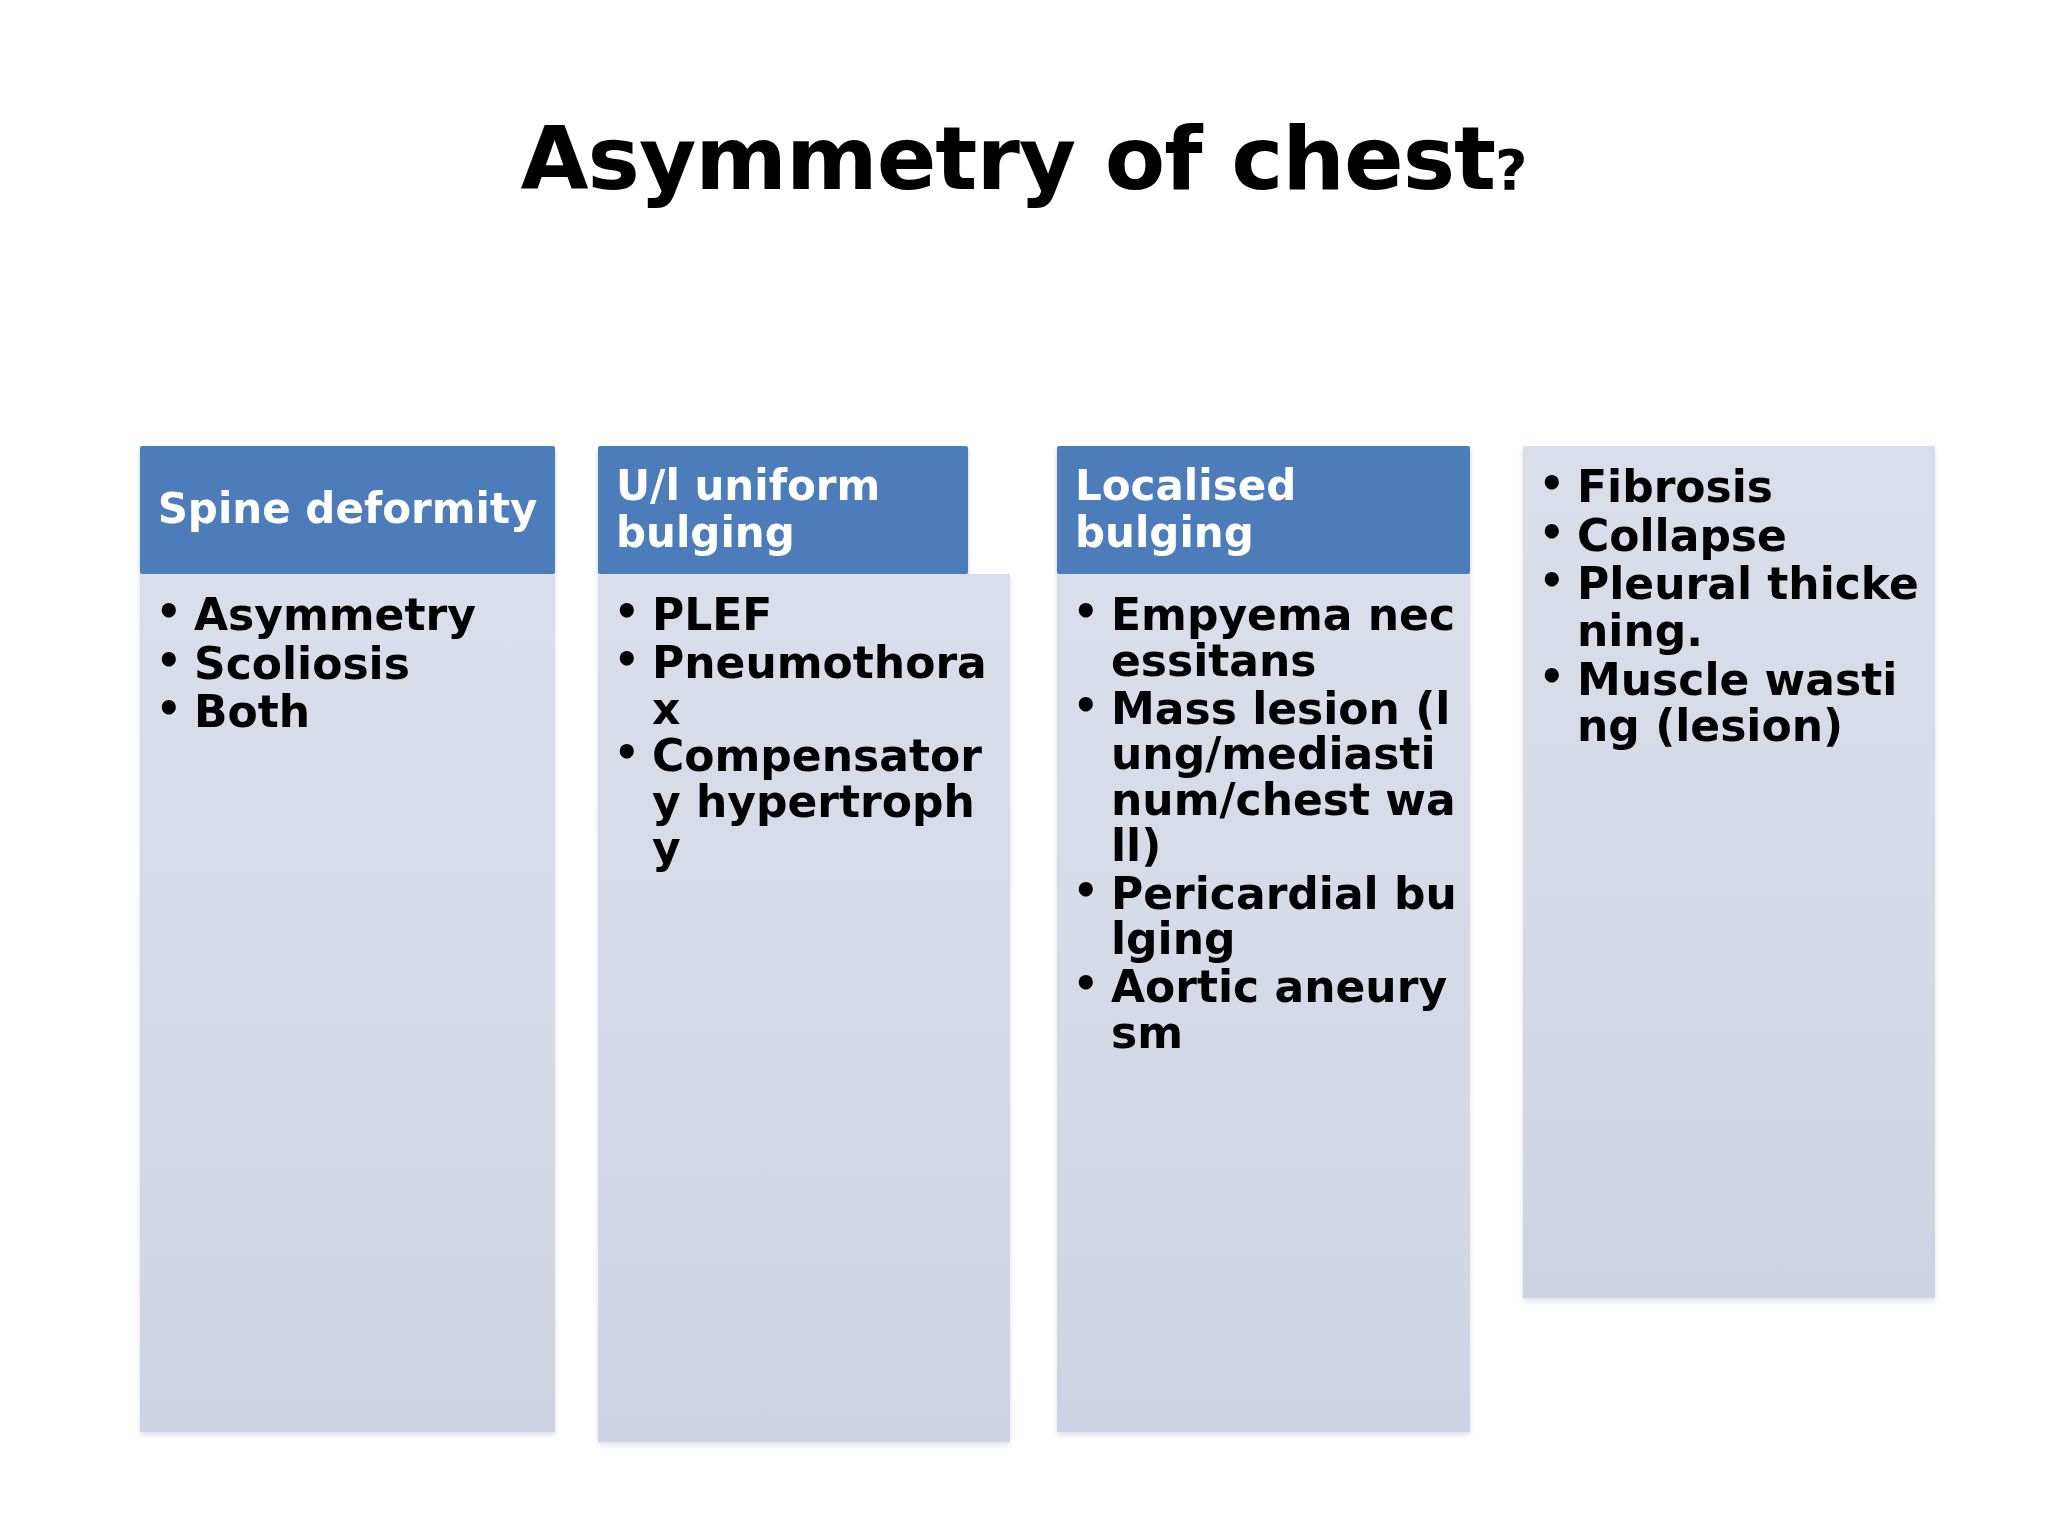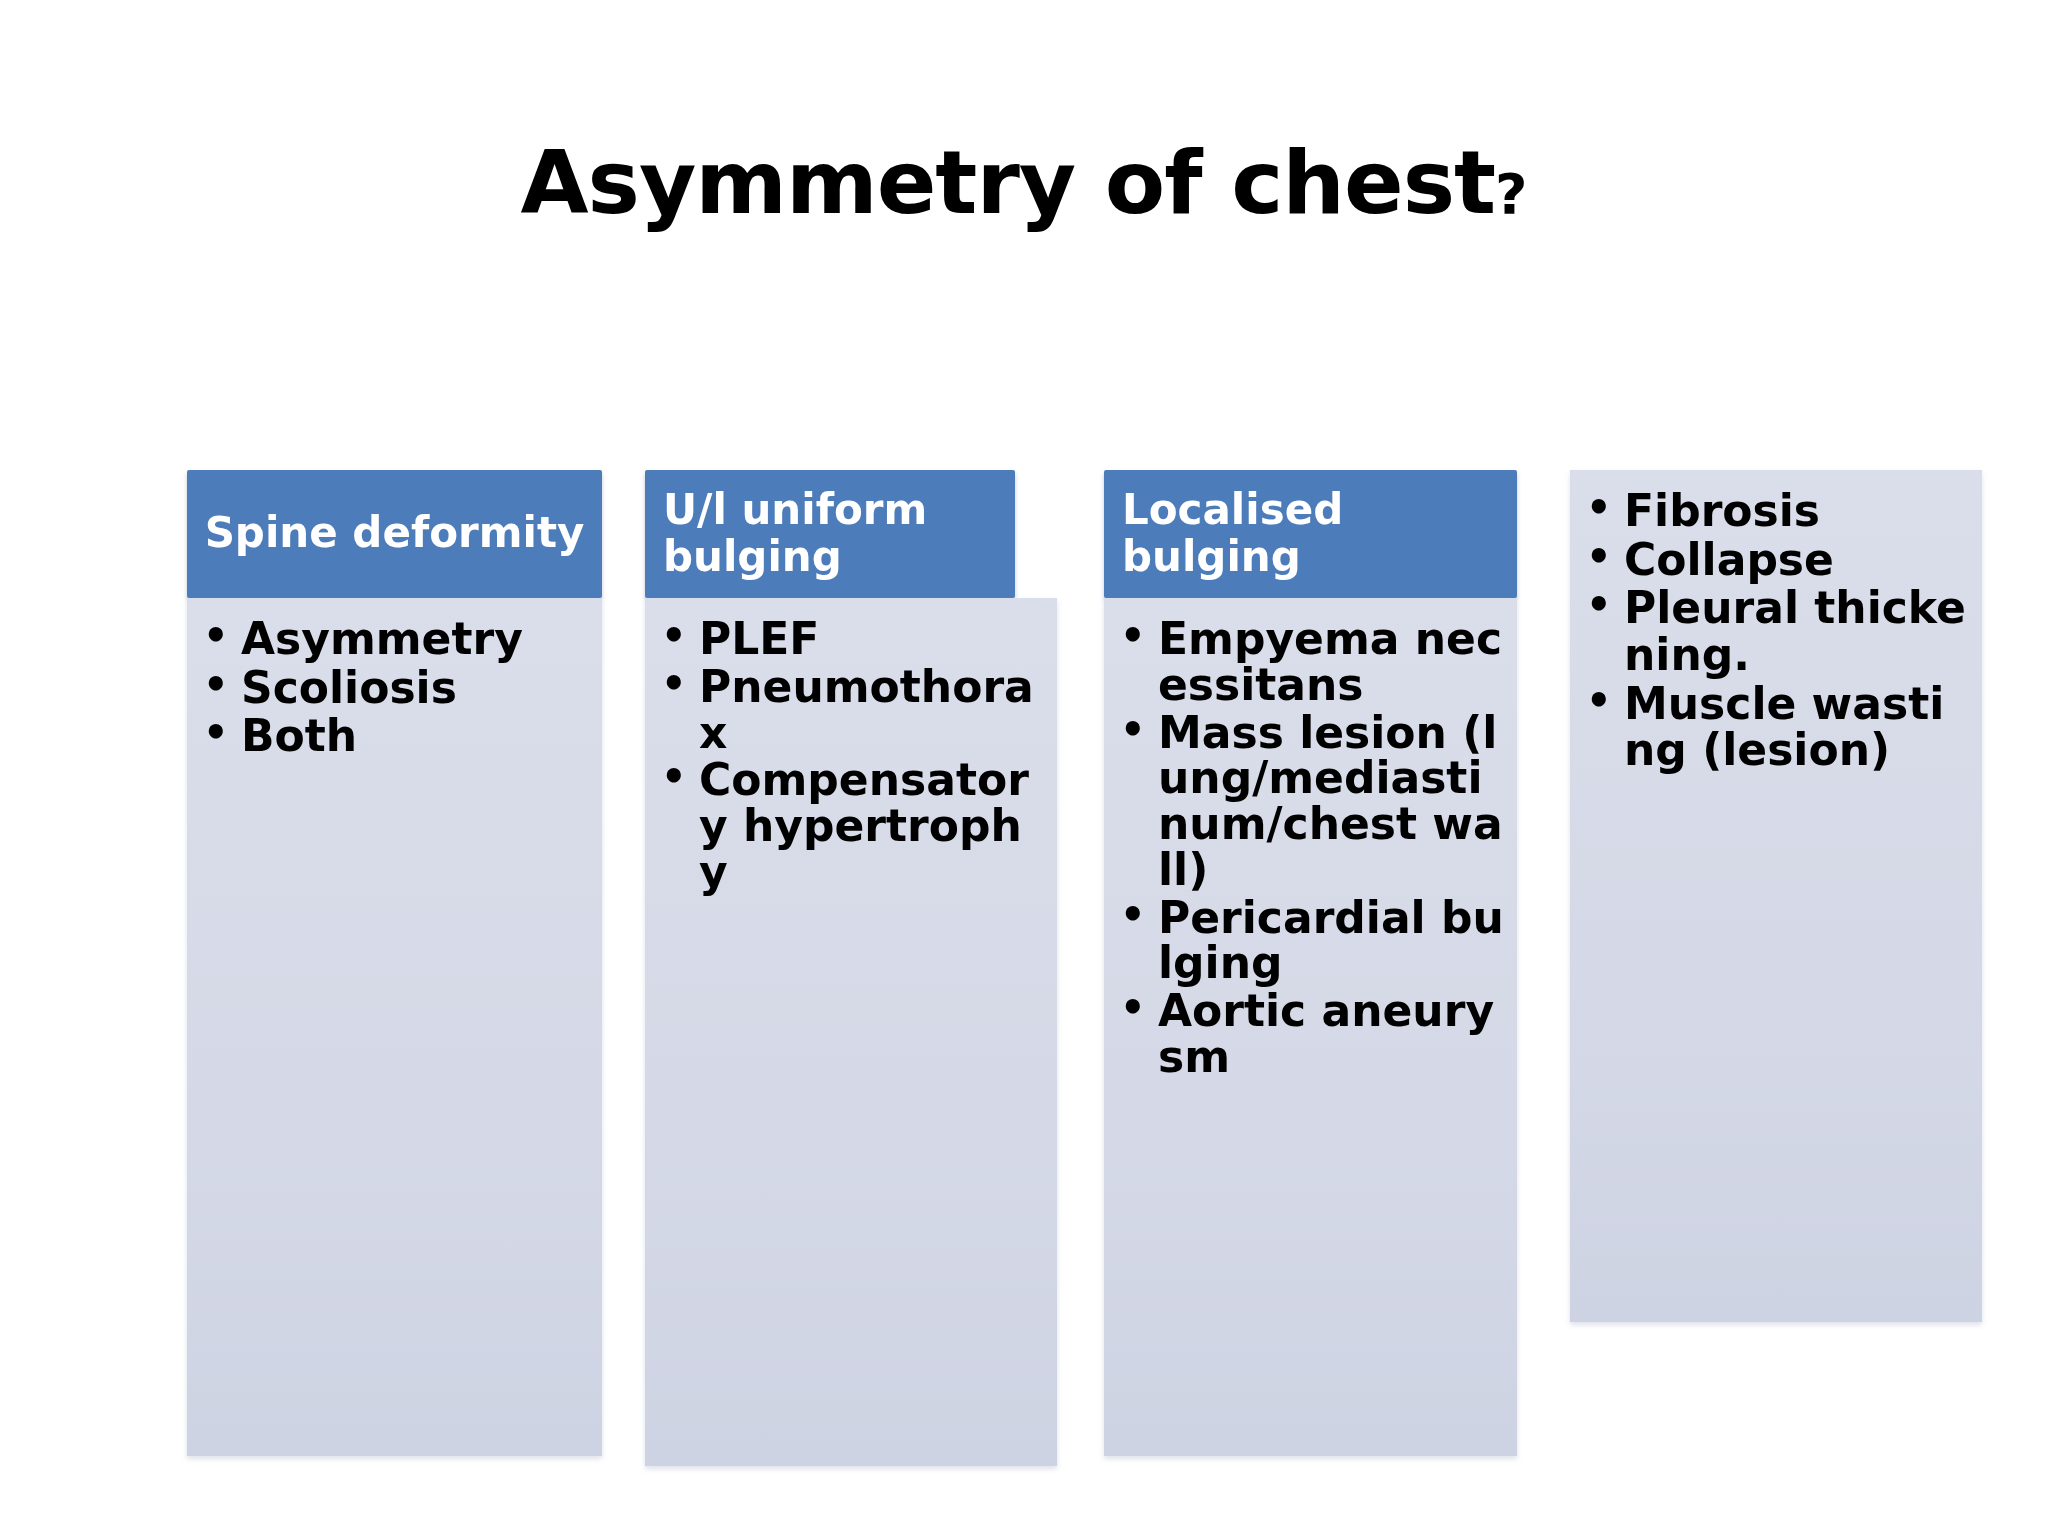--- a/index.html
+++ b/index.html
@@ -28,34 +28,32 @@
     top: 113px;
     width: 2048px;
     text-align: center;
     font-family: "DejaVu Sans", sans-serif;
     font-weight: bold;
     font-size: 88px;
     line-height: 1.05;
     letter-spacing: -1px;
     color: #000000;
     white-space: nowrap;
-    margin-top: 24px;
   }
   #slide-title .q {
     font-size: 56px;
     font-weight: bold;
     letter-spacing: 0;
     vertical-align: baseline;
   }
 
   
   .column {
     position: absolute;
-    top: 470px;
-    margin-left: 47px;
+    top: 446px;
   }
 
   .col-header {
     box-sizing: border-box;
     background: #4d7cbb;
     color: #ffffff;
     font-family: "DejaVu Sans", sans-serif;
     font-weight: bold;
     font-size: 42px;
     line-height: 1.12;

